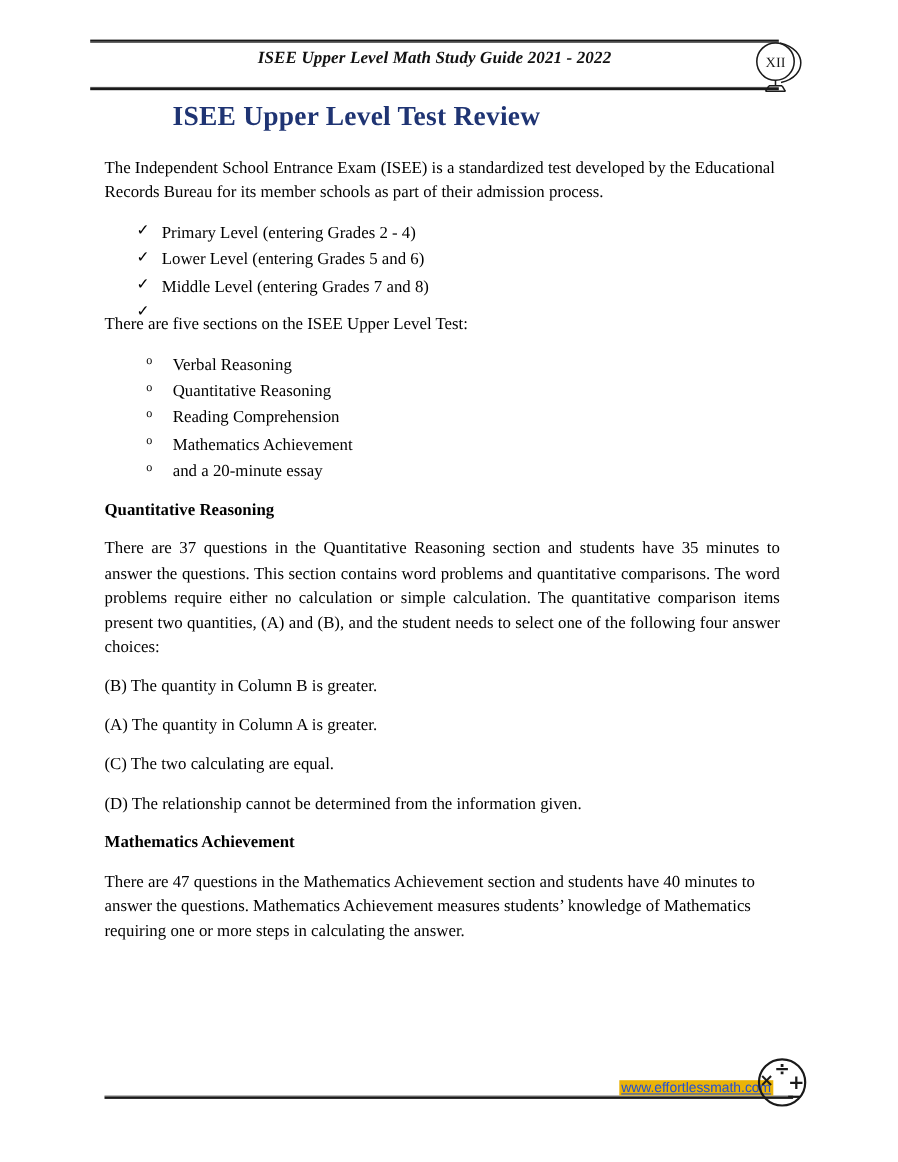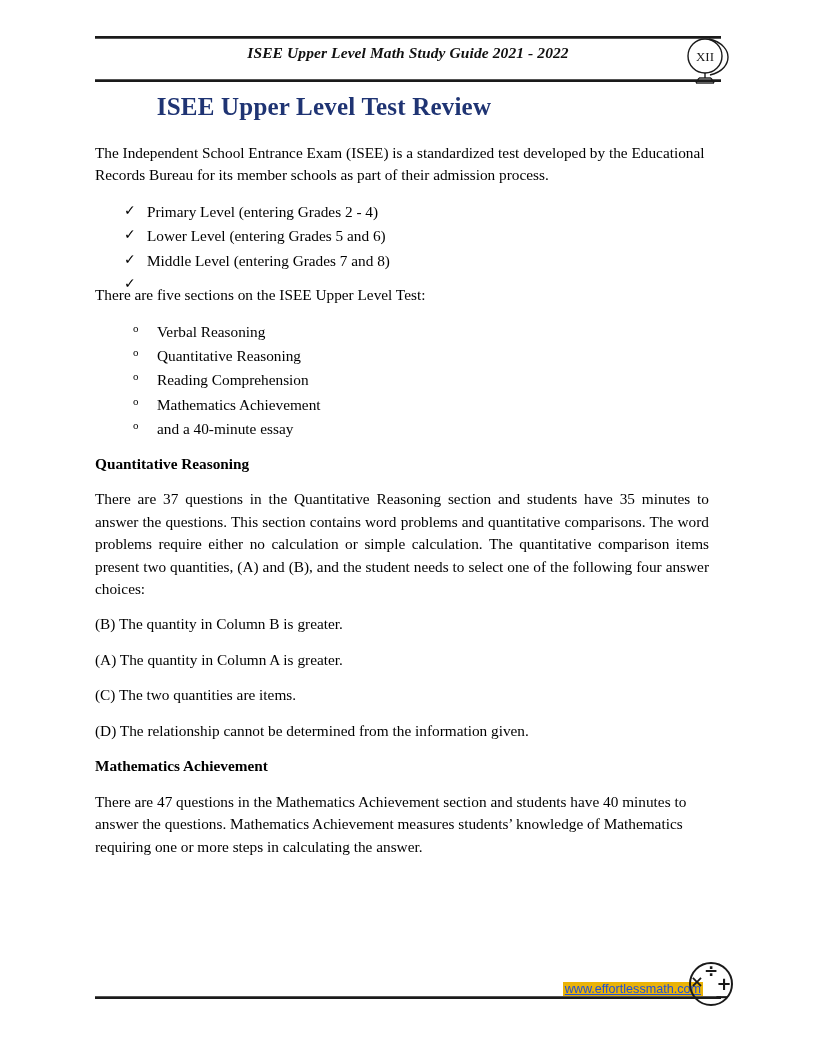--- a/index.html
+++ b/index.html
@@ -20,21 +20,21 @@
     position: absolute;
     left: 0; top: 0;
     width: 816px;
     height: 1056px;
     box-sizing: border-box;
   }
 
   
   .header {
     position: absolute;
-    left: 95px;
+    left: 82px;
     top: 36px;
     width: 626px;
     height: 46px;
   }
   .rule-double-top {
     border-top: 2px solid #1a1a1a;
     border-bottom: 1px solid #555555;
     height: 2px;
     width: 100%;
     box-sizing: border-box;
@@ -246,32 +246,32 @@
       <li>
         <span class="bullet-glyph">o</span>
         <span>Reading Comprehension</span>
       </li>
       <li>
         <span class="bullet-glyph">o</span>
         <span>Mathematics Achievement</span>
       </li>
       <li>
         <span class="bullet-glyph">o</span>
-        <span>and a 40-minute essay</span>
+        <span>and a 20-minute essay</span>
       </li>
     </ul>
 
 
     <p class="heading">Quantitative Reasoning</p>
 
     <p class="para justified">There are 37 questions in the Quantitative Reasoning section and students have 35 minutes to answer the questions. This section contains word problems and quantitative comparisons. The word problems require either no calculation or simple calculation. The quantitative comparison items present two quantities, (A) and (B), and the student needs to select one of the following four answer choices:</p>
 
     <p class="choice">(B) The quantity in Column B is greater.</p>
     <p class="choice">(A) The quantity in Column A is greater.</p>
-    <p class="choice">(C) The two quantities are items.</p>
+    <p class="choice">(C) The two calculating are equal.</p>
     <p class="choice">(D) The relationship cannot be determined from the information given.</p>
 
     <p class="heading">Mathematics Achievement</p>
 
     <p class="para">There are 47 questions in the Mathematics Achievement section and students have 40 minutes to answer the questions. Mathematics Achievement measures students’ knowledge of Mathematics requiring one or more steps in calculating the answer.</p>
 
   </div>
 
   <div class="footer">
     <div class="footer-rule"></div>

